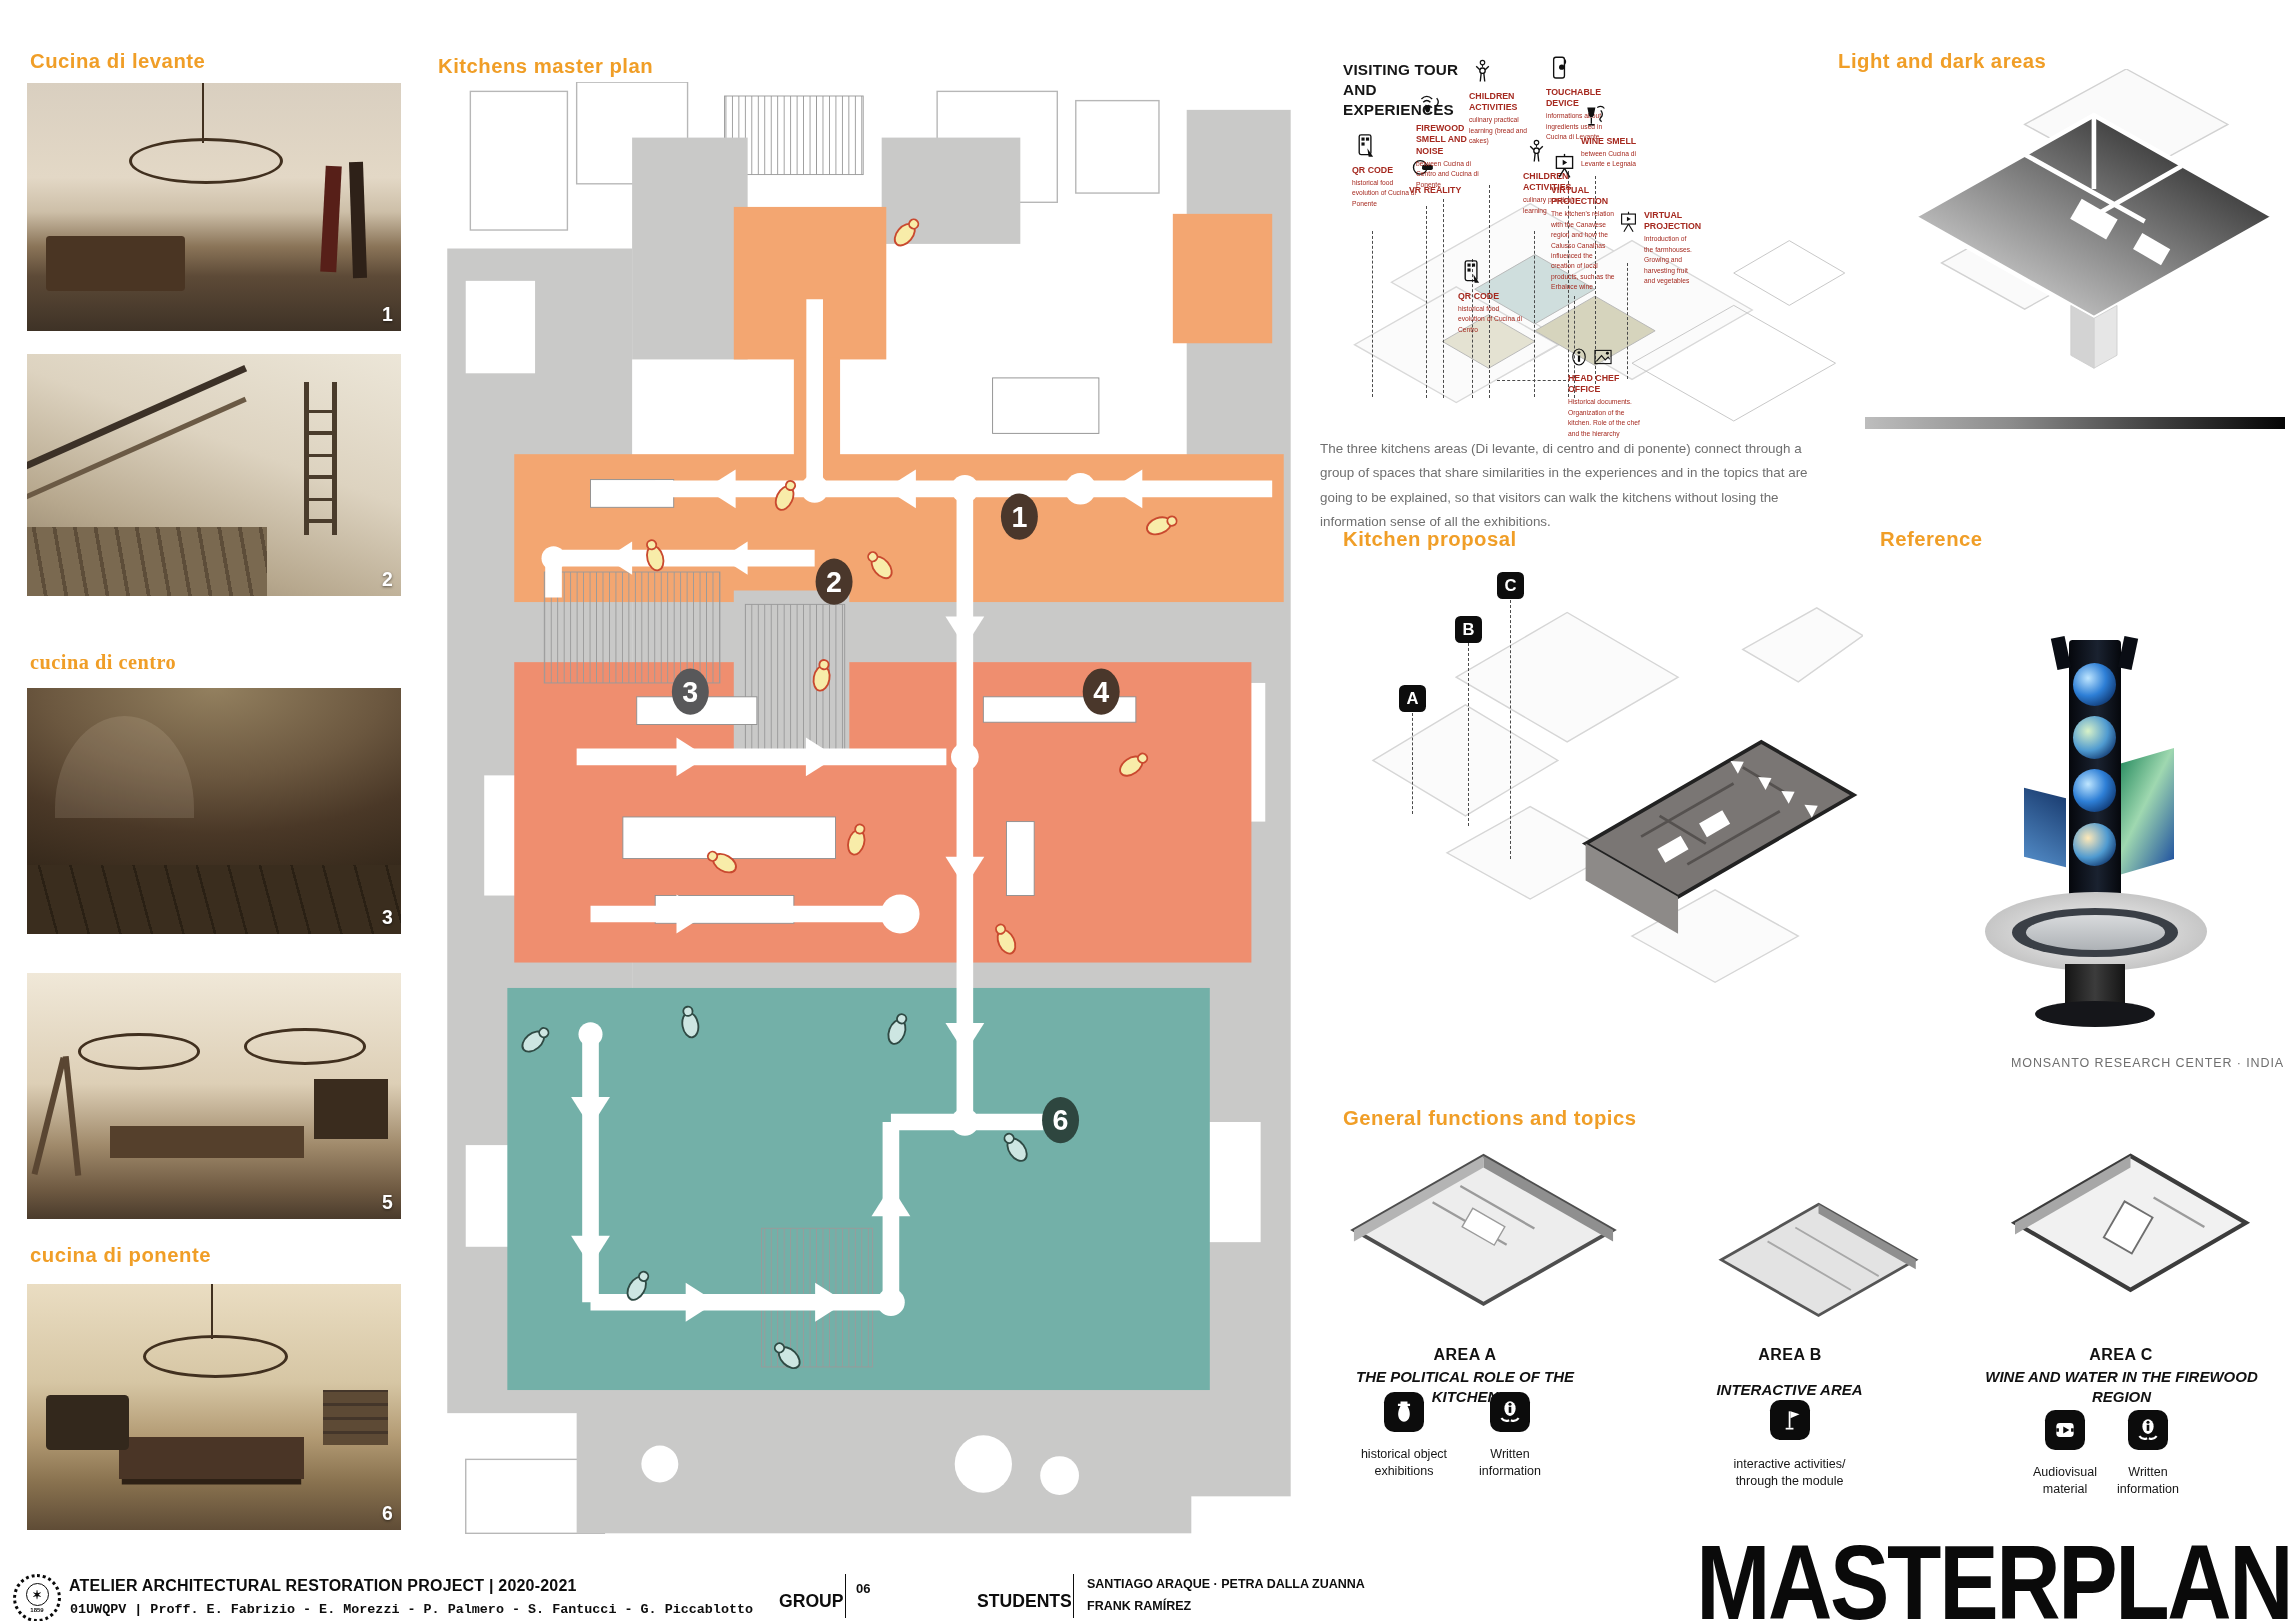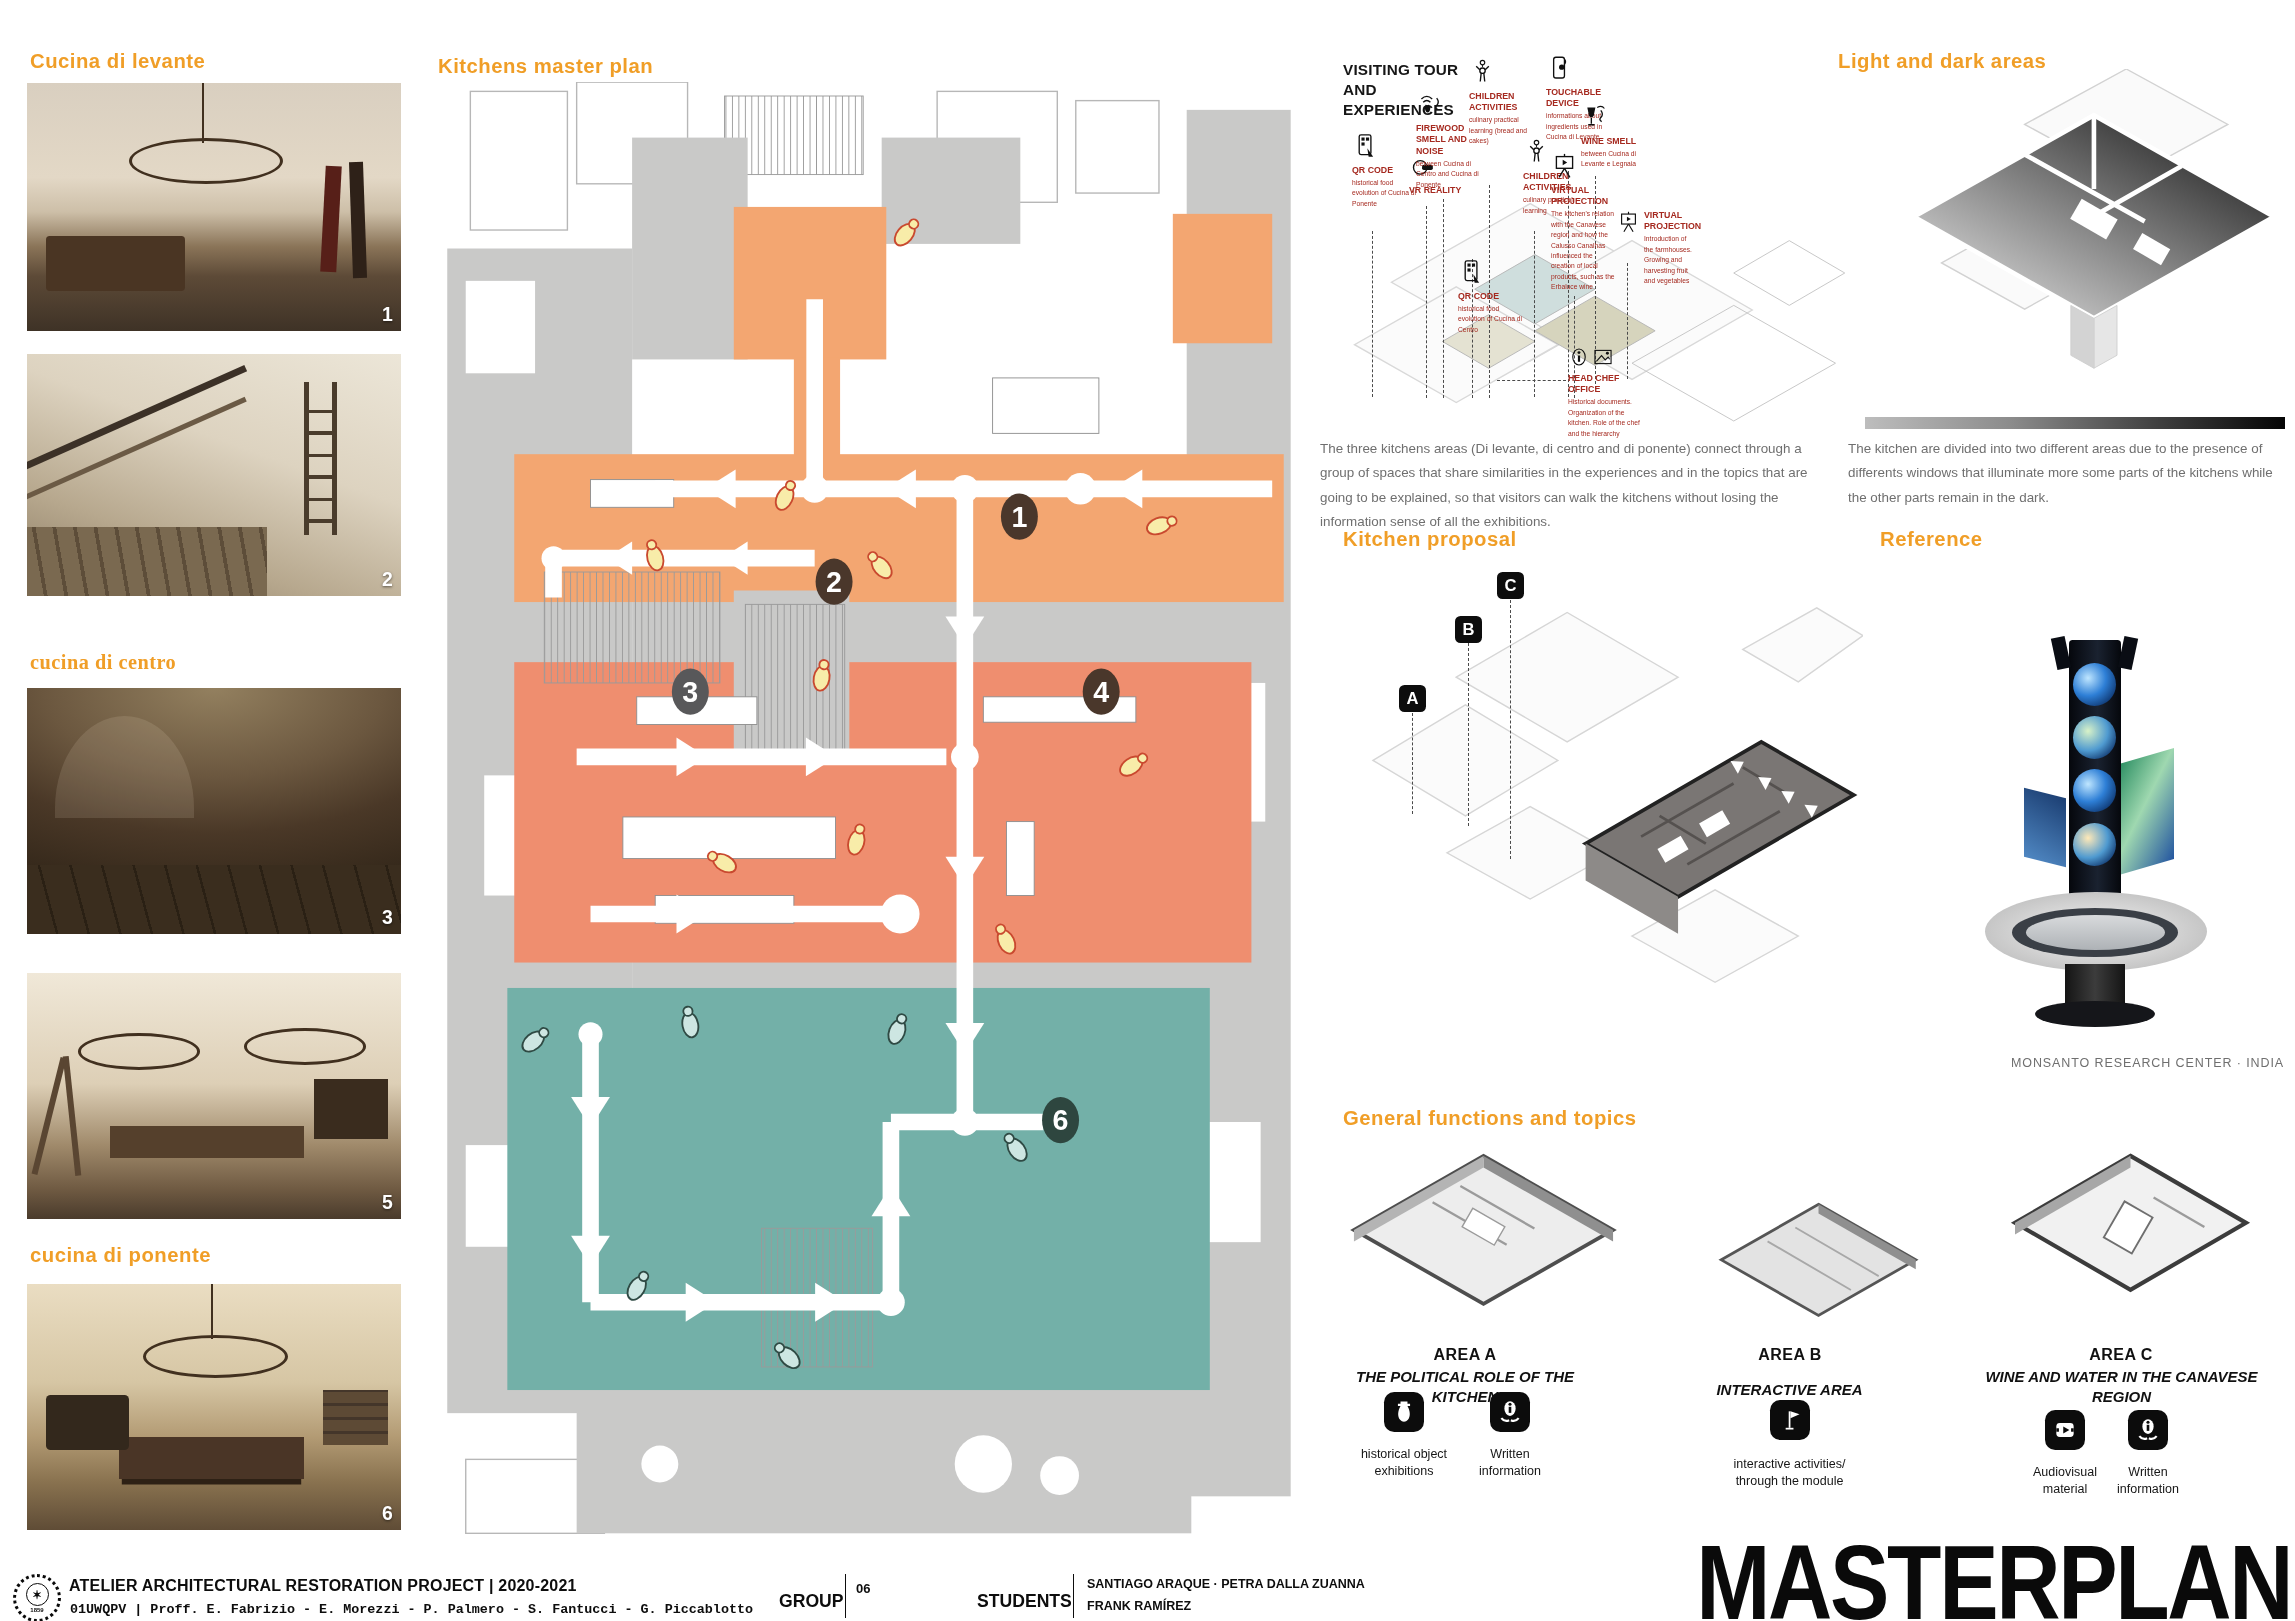--- a/index.html
+++ b/index.html
@@ -452,21 +452,20 @@
       <path d="M300,185 L560,330 M450,100 L450,260 M640,210 L430,330"></path>
     </g>
     <g fill="#ffffff">
       <rect x="405" y="300" width="90" height="50" transform="rotate(30 450 325)"></rect>
       <rect x="540" y="370" width="70" height="40" transform="rotate(30 575 390)"></rect>
     </g>
     <polygon points="450,540 500,512 500,620 450,648" fill="#e6e6e6" stroke="#cfcfcf" stroke-width="2"></polygon>
     <polygon points="450,540 400,512 400,620 450,648" fill="#d3d3d3" stroke="#cfcfcf" stroke-width="2"></polygon>
   </svg>
   <div class="gradbar"></div>
-  <div class="para" style="left:1848px;top:437px;width:439px;">The kitchen are divided into two different areas due to the presence of differents windows that illuminate more some parts of the kitchens while the other parts remain in the dark.</div>
 
   <div class="h-orange" style="left:1343px;top:528px;">Kitchen proposal</div>
 
   <svg class="abs" style="left:1336px;top:557px;" width="527" height="490" viewBox="0 0 1140 1060">
     <g stroke="#d6d6d6" fill="#fbfbfb" stroke-width="3">
       <polygon points="260,260 500,120 740,260 500,400"></polygon>
       <polygon points="80,440 280,320 480,440 280,560"></polygon>
       <polygon points="240,640 420,540 600,640 420,740"></polygon>
       <polygon points="640,820 820,720 1000,820 820,920"></polygon>
       <polygon points="880,200 1040,110 1140,170 1000,270"></polygon>
@@ -558,21 +557,21 @@
   <div class="icon-tile" style="left:1770px;top:1400px;">
     <svg width="26" height="26" viewBox="0 0 60 60">
         <rect x="27" y="10" width="4" height="38" fill="#fff"></rect>
         <polygon points="31,10 52,17 31,26" fill="#fff"></polygon>
         <rect x="20" y="48" width="18" height="4" fill="#fff"></rect>
       </svg>
   </div>
   <div class="icon-caption" style="left:1725px;top:1456px;width:129px;">interactive activities/ through the module</div>
 
   <div class="area-name" style="left:2033px;top:1346px;width:176px;">AREA C</div>
-  <div class="area-title" style="left:1983px;top:1367px;width:277px;">WINE AND WATER IN THE CANAVESE REGION</div>
+  <div class="area-title" style="left:1983px;top:1367px;width:277px;">WINE AND WATER IN THE FIREWOOD REGION</div>
   <div class="icon-tile" style="left:2045px;top:1410px;">
     <svg width="26" height="26" viewBox="0 0 60 60">
         <rect x="10" y="14" width="40" height="32" rx="8" fill="#fff"></rect>
         <polygon points="26,22 40,30 26,38" fill="#0c0c0c"></polygon>
         <rect x="10" y="26" width="6" height="8" fill="#0c0c0c"></rect>
         <rect x="44" y="26" width="6" height="8" fill="#0c0c0c"></rect>
       </svg>
   </div>
   <div class="icon-tile" style="left:2128px;top:1410px;">
     <svg width="26" height="26" viewBox="0 0 60 60">

